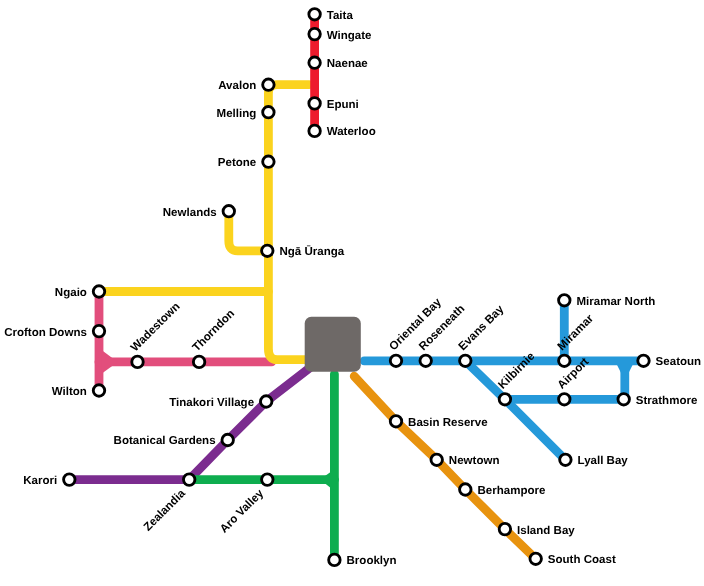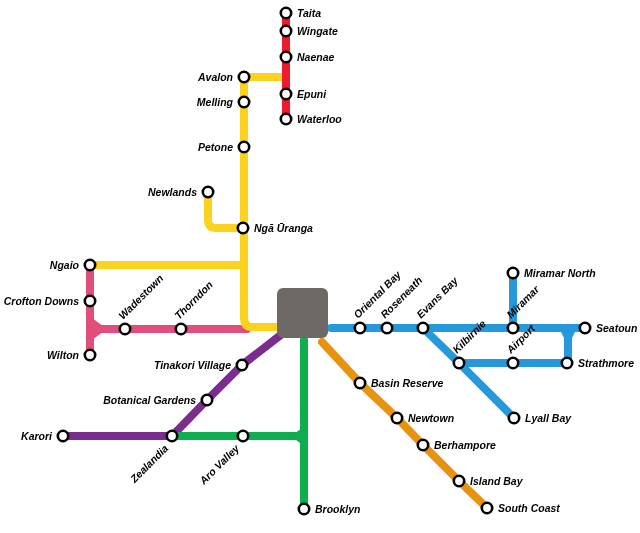--- a/index.html
+++ b/index.html
@@ -9,21 +9,20 @@
     width: 640px;
     height: 533px;
     overflow: hidden;
     font-family: "Liberation Sans", sans-serif;
   }
   #map-wrap {
     position: relative;
     width: 640px;
     height: 386px;
     background: #ffffff;
-    font-style: italic;
   }
   svg { display: block; }
   .station-label {
     font-family: "Liberation Sans", sans-serif;
     font-weight: bold;
     font-size: 10.5px;
     fill: #000000;
   }
   .line-path {
     fill: none;

